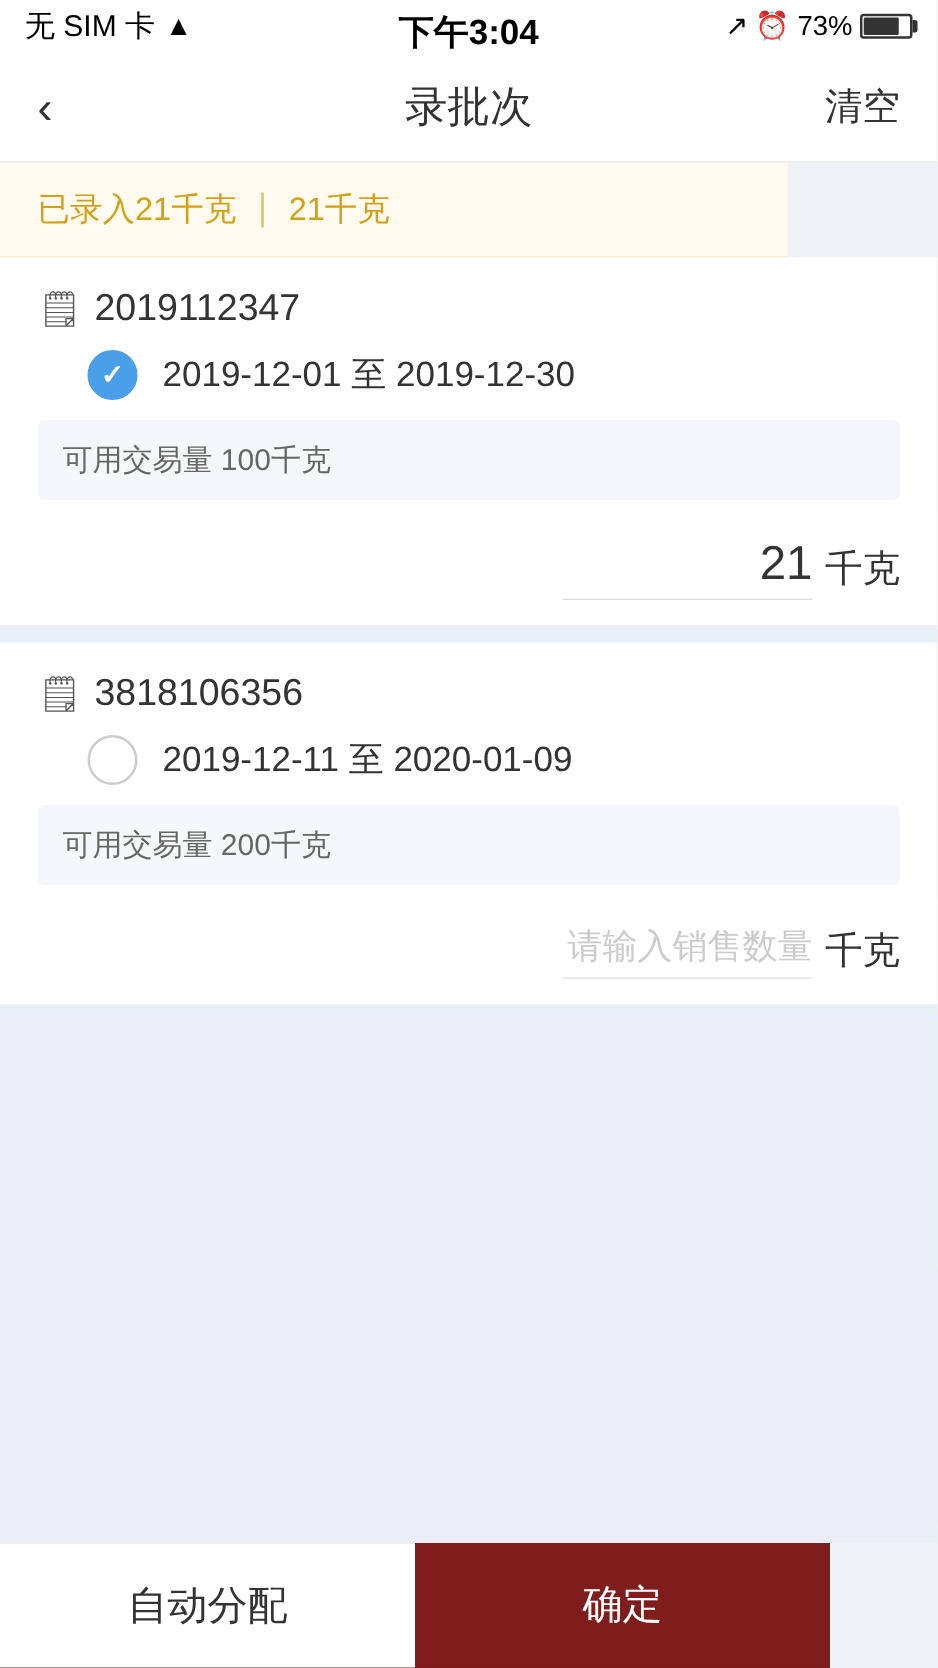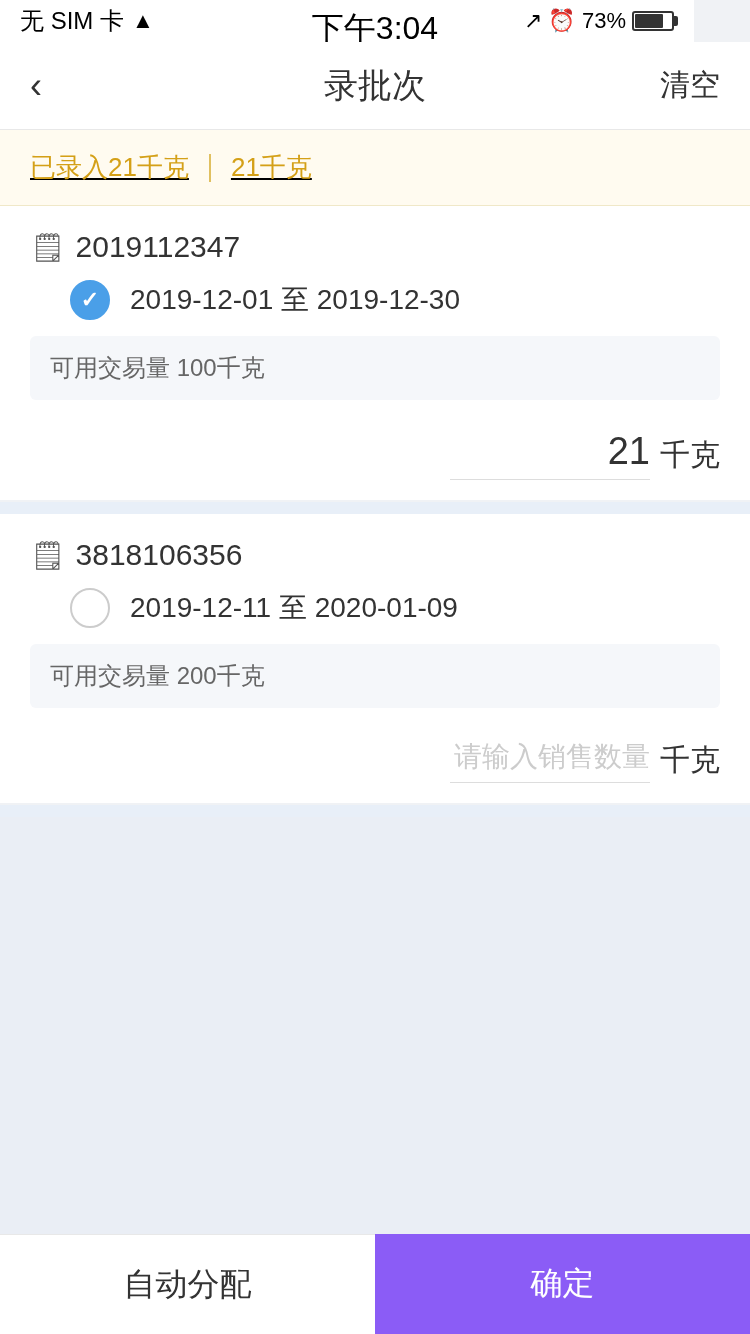--- a/index.html
+++ b/index.html
@@ -7,38 +7,38 @@
     body {
       width: 750px;
       min-height: 1334px;
       font-family: -apple-system, "PingFang SC", "Helvetica Neue", Arial, sans-serif;
       background: #f0f2f5;
       overflow-x: hidden;
     }
 
     
     .status-bar {
-      width: 694px;
+      width: 750px;
       height: 42px;
       background: #fff;
       display: flex;
       align-items: center;
       justify-content: space-between;
       padding: 0 20px;
       font-size: 24px;
     }
     .status-left {
       display: flex;
       align-items: center;
       gap: 8px;
       font-size: 24px;
     }
     .status-center {
-      font-size: 32px;
-      font-weight: 400;
+      font-size: 28px;
+      font-weight: 700;
       position: absolute;
       left: 50%;
       transform: translateX(-50%);
       top: 7px;
       text-align: center;
     }
     .status-right {
       display: flex;
       align-items: center;
       gap: 6px;
@@ -106,28 +106,27 @@
     }
     .nav-action {
       font-size: 30px;
       color: #333;
       cursor: pointer;
       margin-left: 12px;
     }
 
     
     .info-banner {
-      width: 750px;
+      width: 630px;
       background: #fffbf0;
       padding: 20px 30px;
       display: flex;
       align-items: center;
       gap: 20px;
       border-bottom: 1px solid #f0e8c8;
-      text-decoration: underline;
     }
     .info-text {
       font-size: 26px;
       color: #d4a017;
     }
     .info-divider {
       width: 2px;
       height: 28px;
       background: #e0c060;
     }
@@ -239,36 +238,36 @@
     .empty-area {
       background: #eaeef5;
       flex: 1;
     }
 
     
     .bottom-bar {
       position: fixed;
       bottom: 0;
       left: 0;
-      width: 750px;
+      width: 664px;
       height: 100px;
       display: flex;
     }
     .btn-auto {
       flex: 1;
       background: #fff;
       border: none;
       font-size: 32px;
       color: #333;
       cursor: pointer;
       border-top: 1px solid #e8e8e8;
     }
     .btn-confirm {
       flex: 1;
-      background: #8b5cf6;
+      background: #7f1d1d;
       border: none;
       font-size: 32px;
       color: #fff;
       cursor: pointer;
     }
 
     .main-content {
       min-height: calc(1334px - 42px - 88px - 100px);
       display: flex;
       flex-direction: column;

